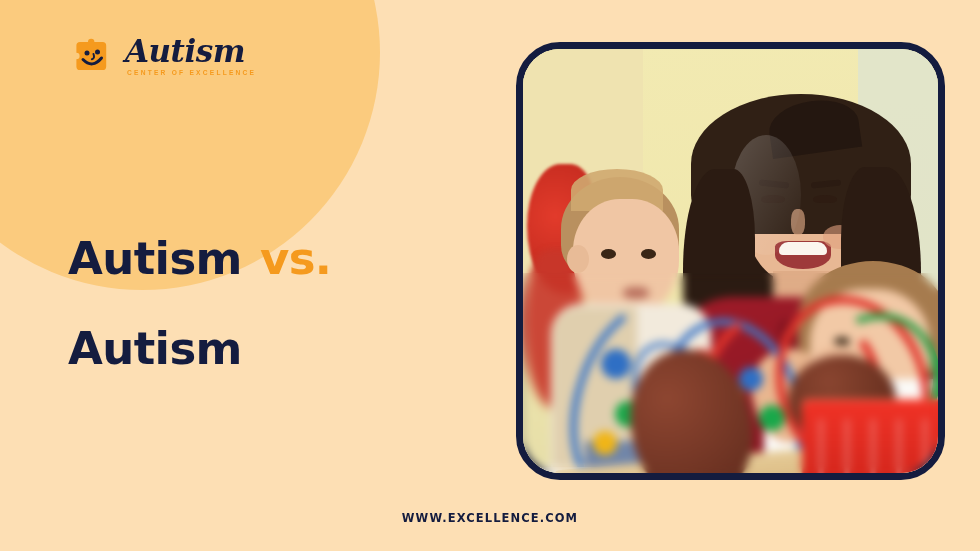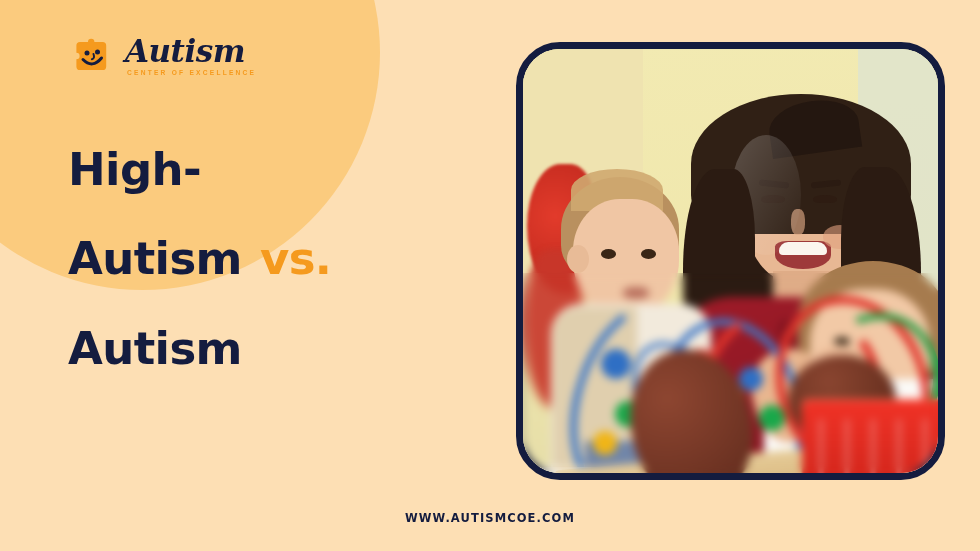--- a/index.html
+++ b/index.html
@@ -183,21 +183,21 @@
       </svg>
     </div>
     <div id="logo-text-wrap">
       <div id="logo-word">Autism</div>
       <div id="logo-sub">CENTER OF EXCELLENCE</div>
     </div>
   </div>
 
   <h1 id="headline">
     <br>
-    <span>High-</span><br>
+    <br>
     <br>
     <span>Autism </span><span class="accent">vs.</span><br>
     <br>
     <span>Autism</span>
   </h1>
 
   <div id="photo-frame">
     <div id="photo" aria-label="Woman clapping with two young children playing with colorful wooden bead maze toys at a table">
       <div class="ph" id="wall"></div>
       <div class="ph" id="wall-right"></div>
@@ -282,15 +282,15 @@
         <div class="basket-slat" style="left:42px;"></div>
         <div class="basket-slat" style="left:68px;"></div>
         <div class="basket-slat" style="left:94px;"></div>
         <div class="basket-slat" style="left:120px;"></div>
       </div>
 
       <div id="photo-blur-bottom"></div>
     </div>
   </div>
 
-  <div id="footer-url">WWW.AUTISMCOE.COM</div>
+  <div id="footer-url">WWW.EXCELLENCE.COM</div>
 
 </div>
 
 </body></html>

